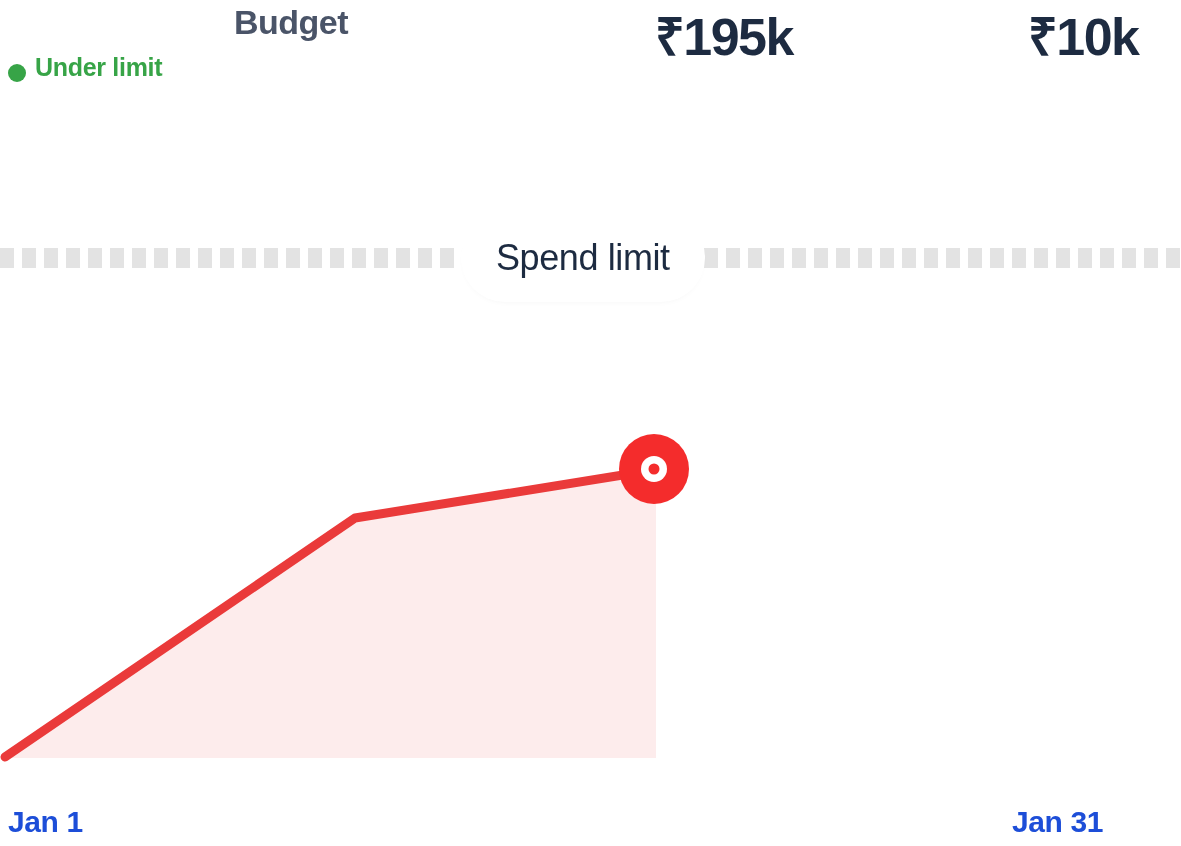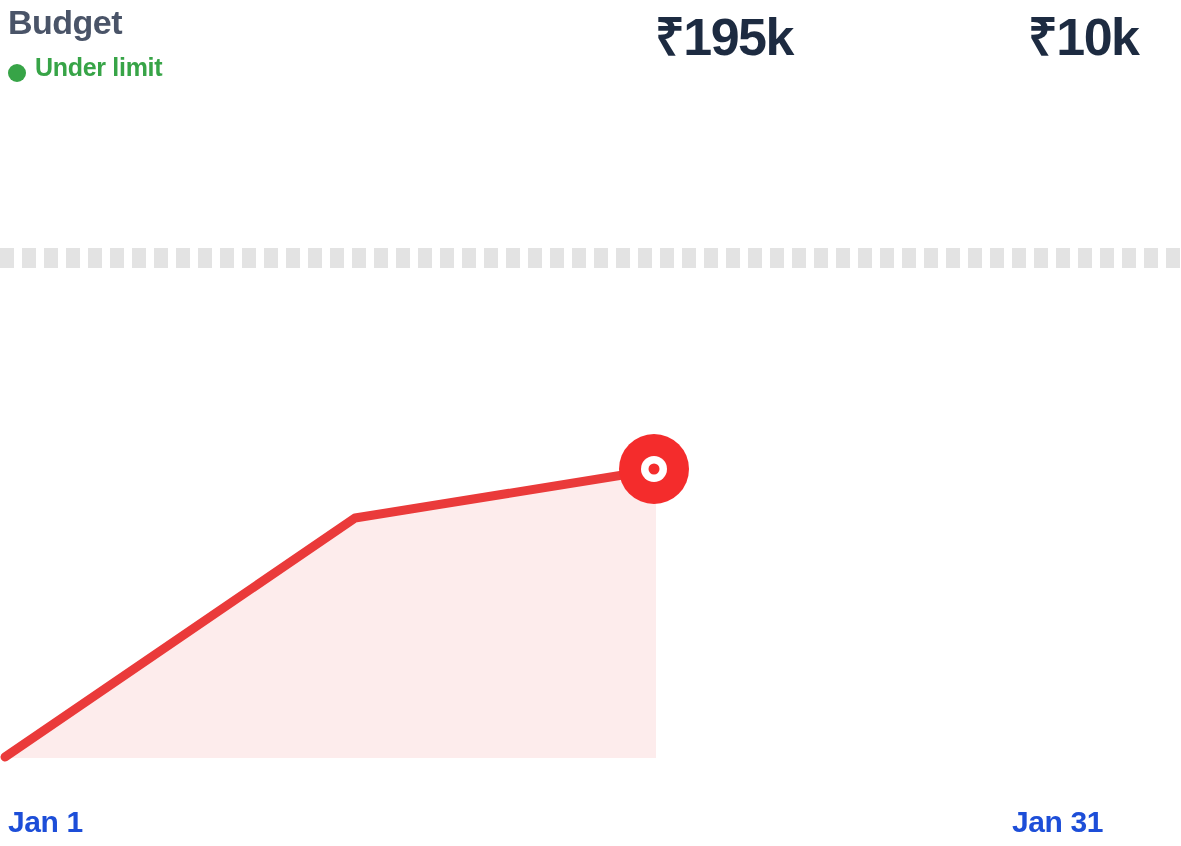--- a/index.html
+++ b/index.html
@@ -30,20 +30,21 @@
     left:8px; top:2px;
     width:340px;
   }
   #budget-title {
     font-size:34px;
     font-weight:bold;
     letter-spacing:-0.5px;
     color:#4a5468;
     line-height:40px;
     white-space:nowrap;
+    text-align:right;
   }
   #legend-row {
     display:flex;
     align-items:flex-end;
     gap:9px;
     margin-top:10px;
   }
   #legend-dot {
     width:18px; height:18px;
     border-radius:50%;
@@ -134,20 +135,23 @@
 
       <g>
         <circle cx="654" cy="469" r="22" fill="#ffffff" opacity="0.55"></circle>
         <circle cx="654" cy="469" r="35" fill="#f42c2c"></circle>
         <circle cx="654" cy="469" r="13" fill="#ffffff"></circle>
         <circle cx="654" cy="469" r="5.5" fill="#f42c2c"></circle>
       </g>
     </svg>
   </div>
 
+  <div id="spend-limit-pill">
+    <span id="spend-limit-label">Spend limit</span>
+  </div>
 
   <div id="chart-header">
 
     <div id="legend-block">
       <div id="budget-title">Budget</div>
 
       <div id="legend-row">
         <span id="legend-dot"></span>
         <span id="legend-label">Under limit</span>
       </div>

